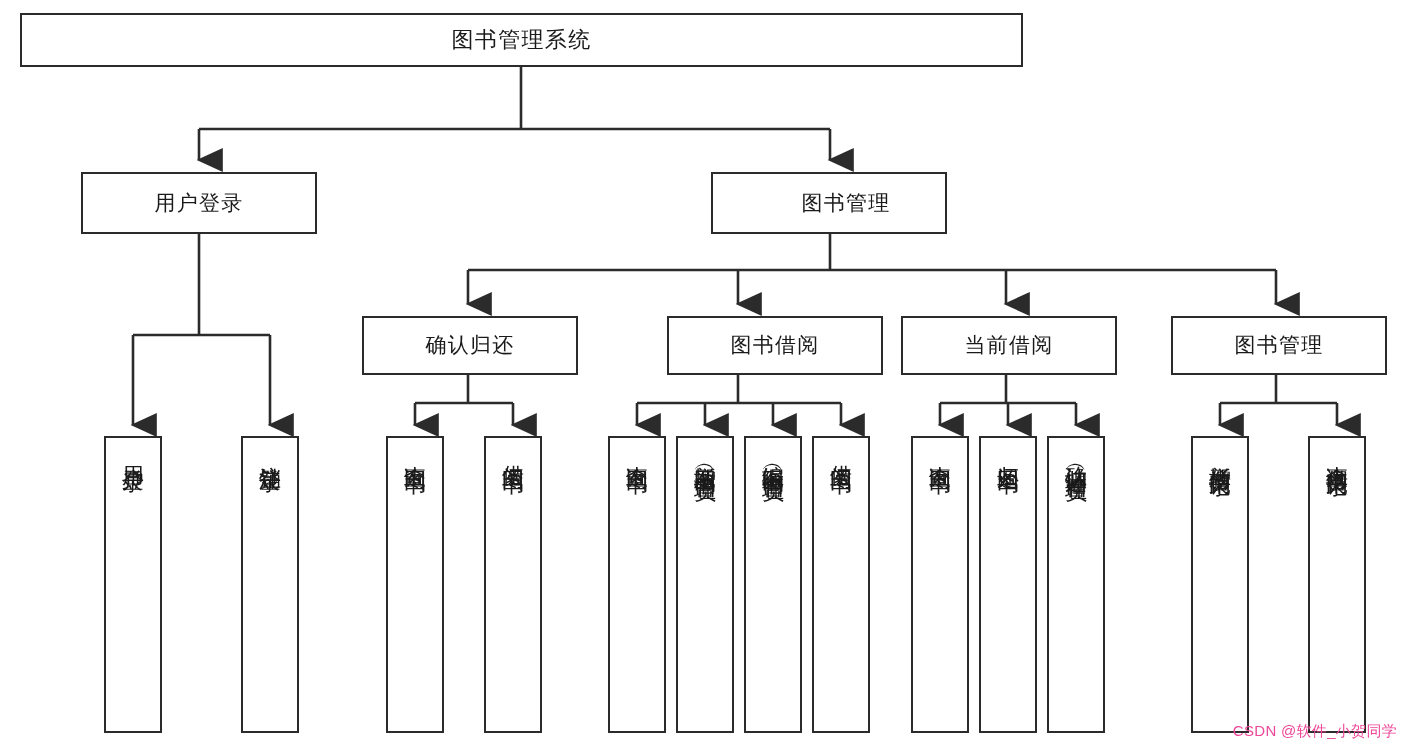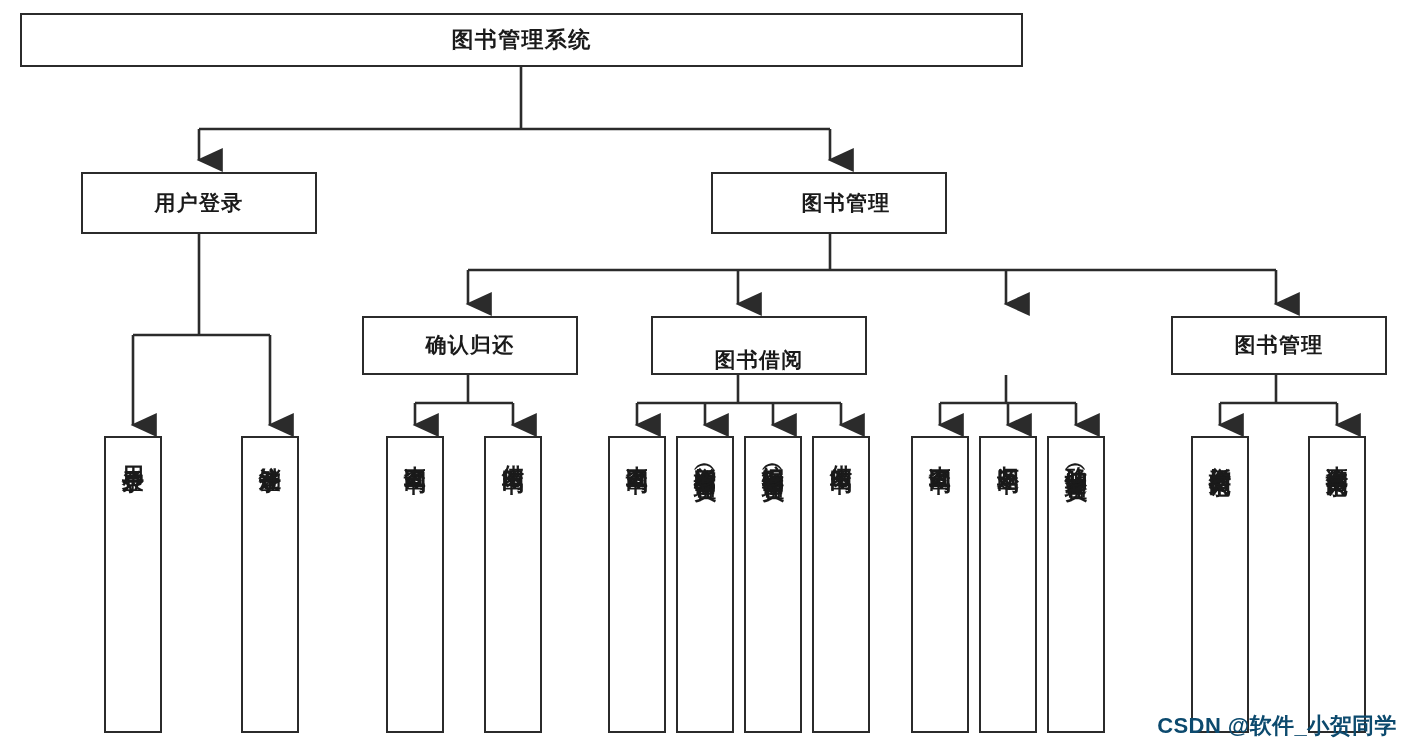--- a/index.html
+++ b/index.html
@@ -10,21 +10,20 @@
   }
   body {
     font-family: "Liberation Sans", "DejaVu Sans", sans-serif;
   }
   #diagram-root {
     position: relative;
     width: 1405px;
     height: 747px;
     background: #ffffff;
     overflow: hidden;
-    font-weight: bold;
   }
   svg.edges {
     position: absolute;
     left: 0;
     top: 0;
     width: 1405px;
     height: 747px;
     pointer-events: none;
   }
   .node {
@@ -62,22 +61,22 @@
     writing-mode: vertical-rl;
     text-orientation: upright;
     font-size: 22px;
     letter-spacing: 0.10em;
     line-height: 1;
   }
   .watermark {
     position: absolute;
     right: 8px;
     bottom: 6px;
-    font-size: 22px;
-    color: #0c4a6e;
+    font-size: 15px;
+    color: #ec4899;
     letter-spacing: 0.02em;
     user-select: none;
     white-space: nowrap;
   }
 </style>
 </head>
 <body>
 
 <div id="diagram-root">
 
@@ -139,22 +138,25 @@
   <div class="node horiz" style="left:81px; top:172px; width:236px; height:62px;">
     <span class="node-label">用户登录</span>
   </div>
   <div class="node horiz" style="left:711px; top:172px; width:236px; height:62px;padding-left:34px;">
     <span class="node-label">图书管理</span>
   </div>
 
   <div class="node horiz" style="left:362px; top:316px; width:216px; height:59px;">
     <span class="node-label">确认归还</span>
   </div>
-  <div class="node horiz" style="left:651px; top:316px; width:216px; height:59px;align-items:flex-end;">
+  <div class="node horiz" style="left:667px; top:316px; width:216px; height:59px;">
     <span class="node-label">图书借阅</span>
+  </div>
+  <div class="node horiz" style="left:901px; top:316px; width:216px; height:59px;">
+    <span class="node-label">当前借阅</span>
   </div>
   <div class="node horiz" style="left:1171px; top:316px; width:216px; height:59px;">
     <span class="node-label">图书管理</span>
   </div>
 
   <div class="node vert" style="left:104px; top:436px; width:58px; height:297px;">
     <span class="node-label">用户登录</span>
   </div>
   <div class="node vert" style="left:241px; top:436px; width:58px; height:297px;">
     <span class="node-label">注销登录</span>

